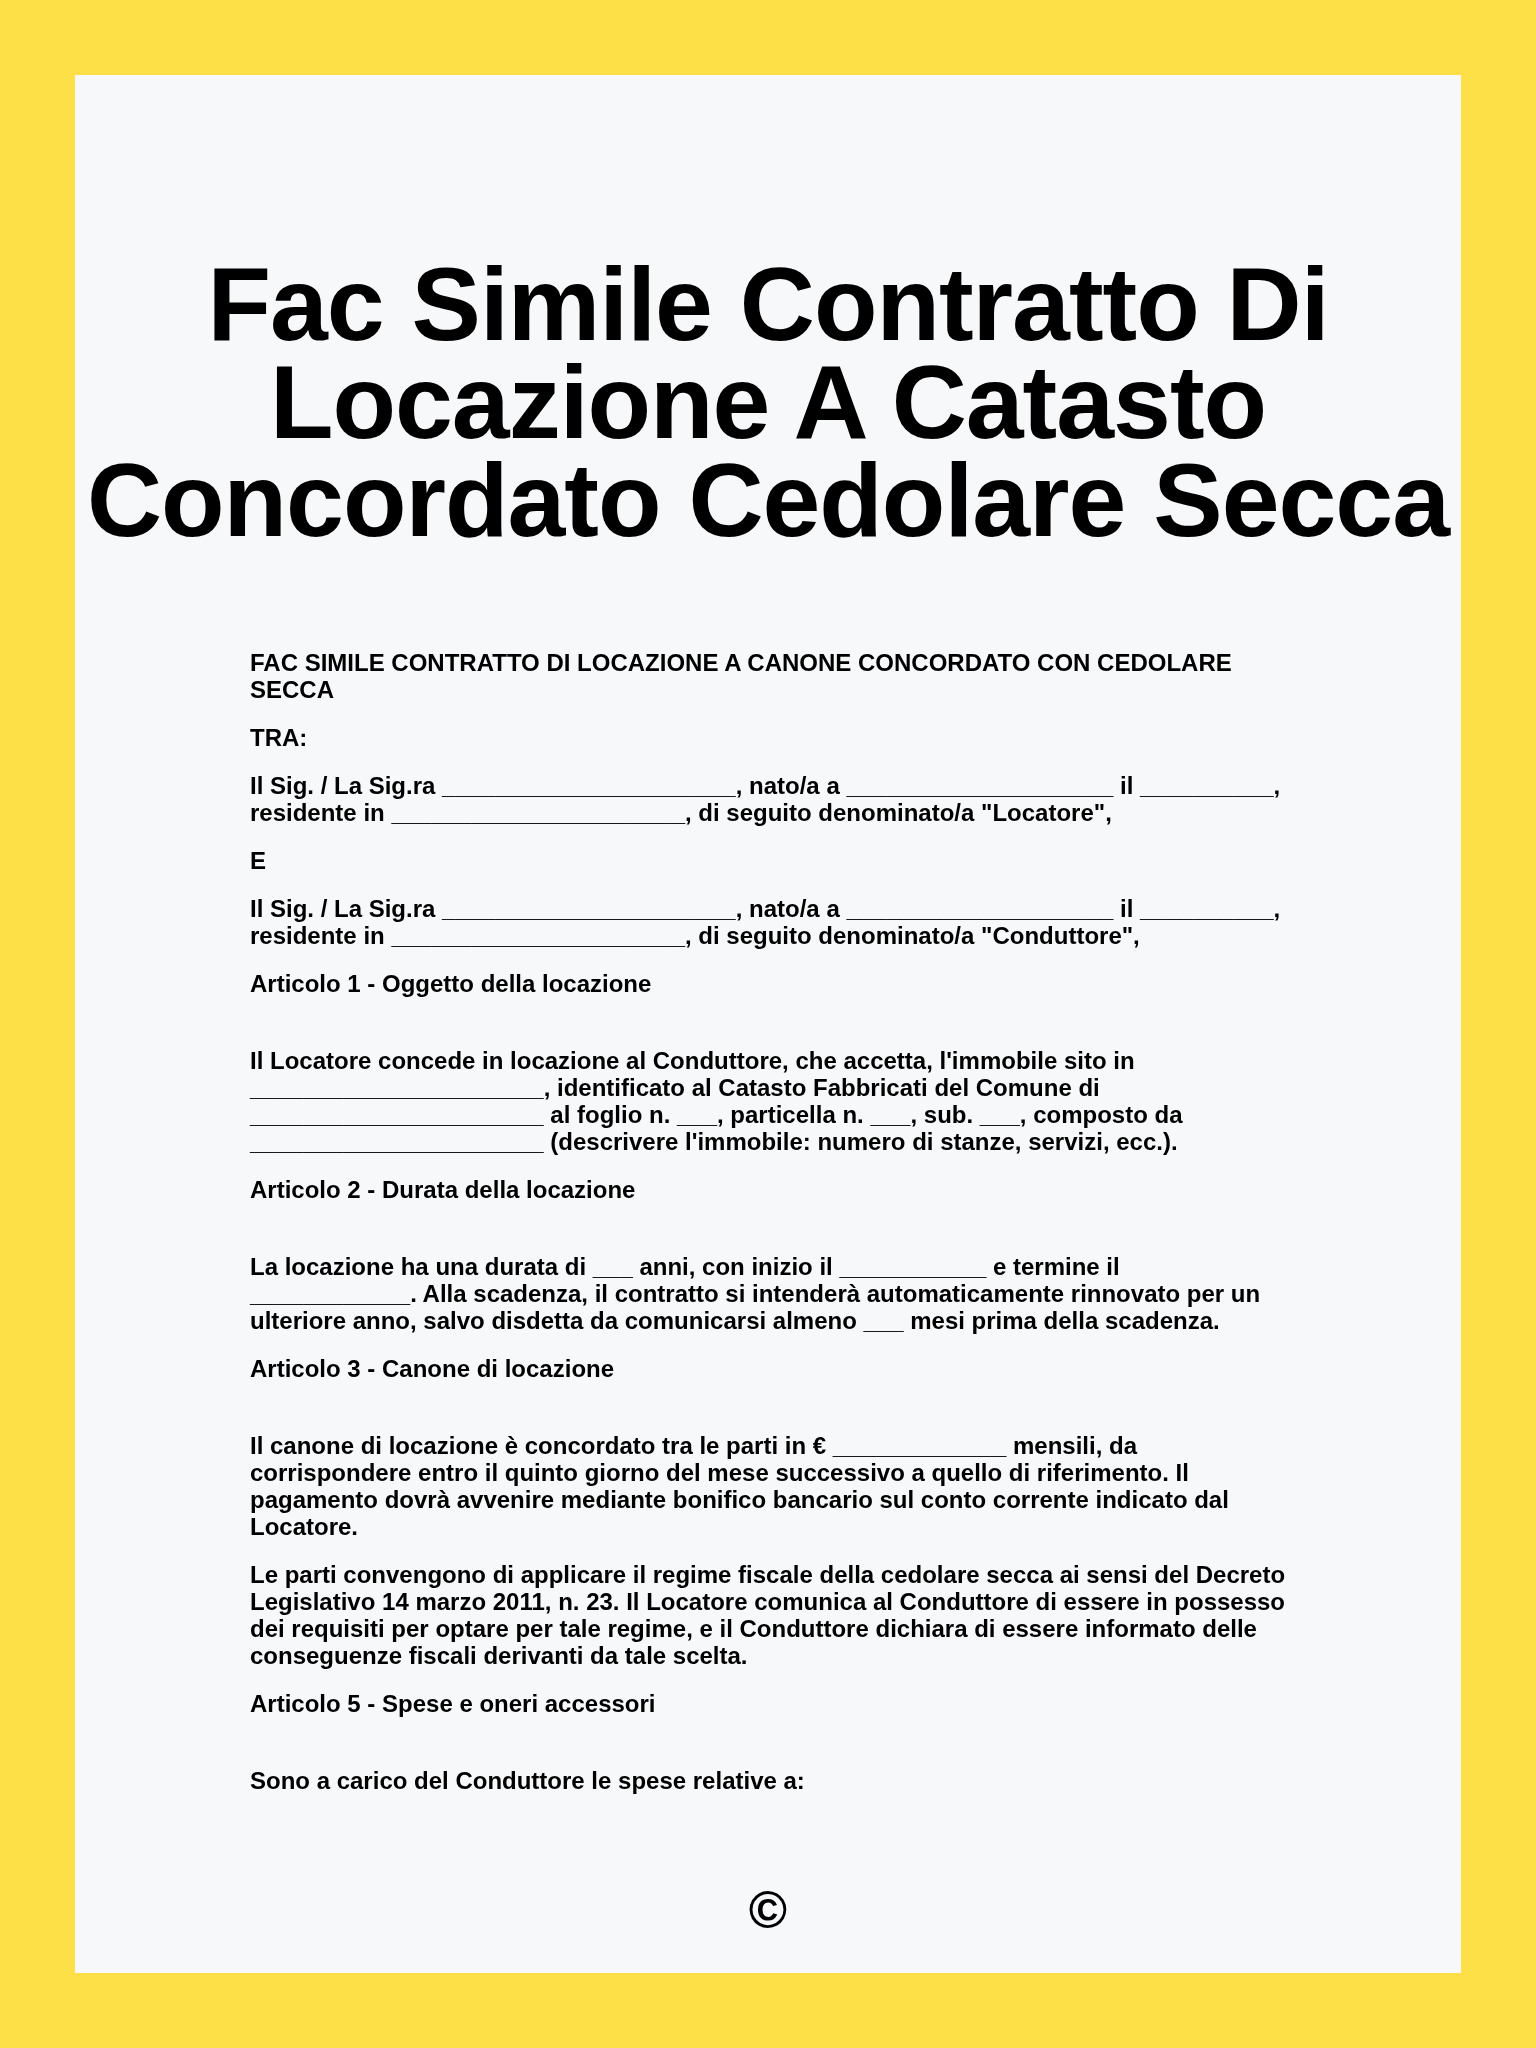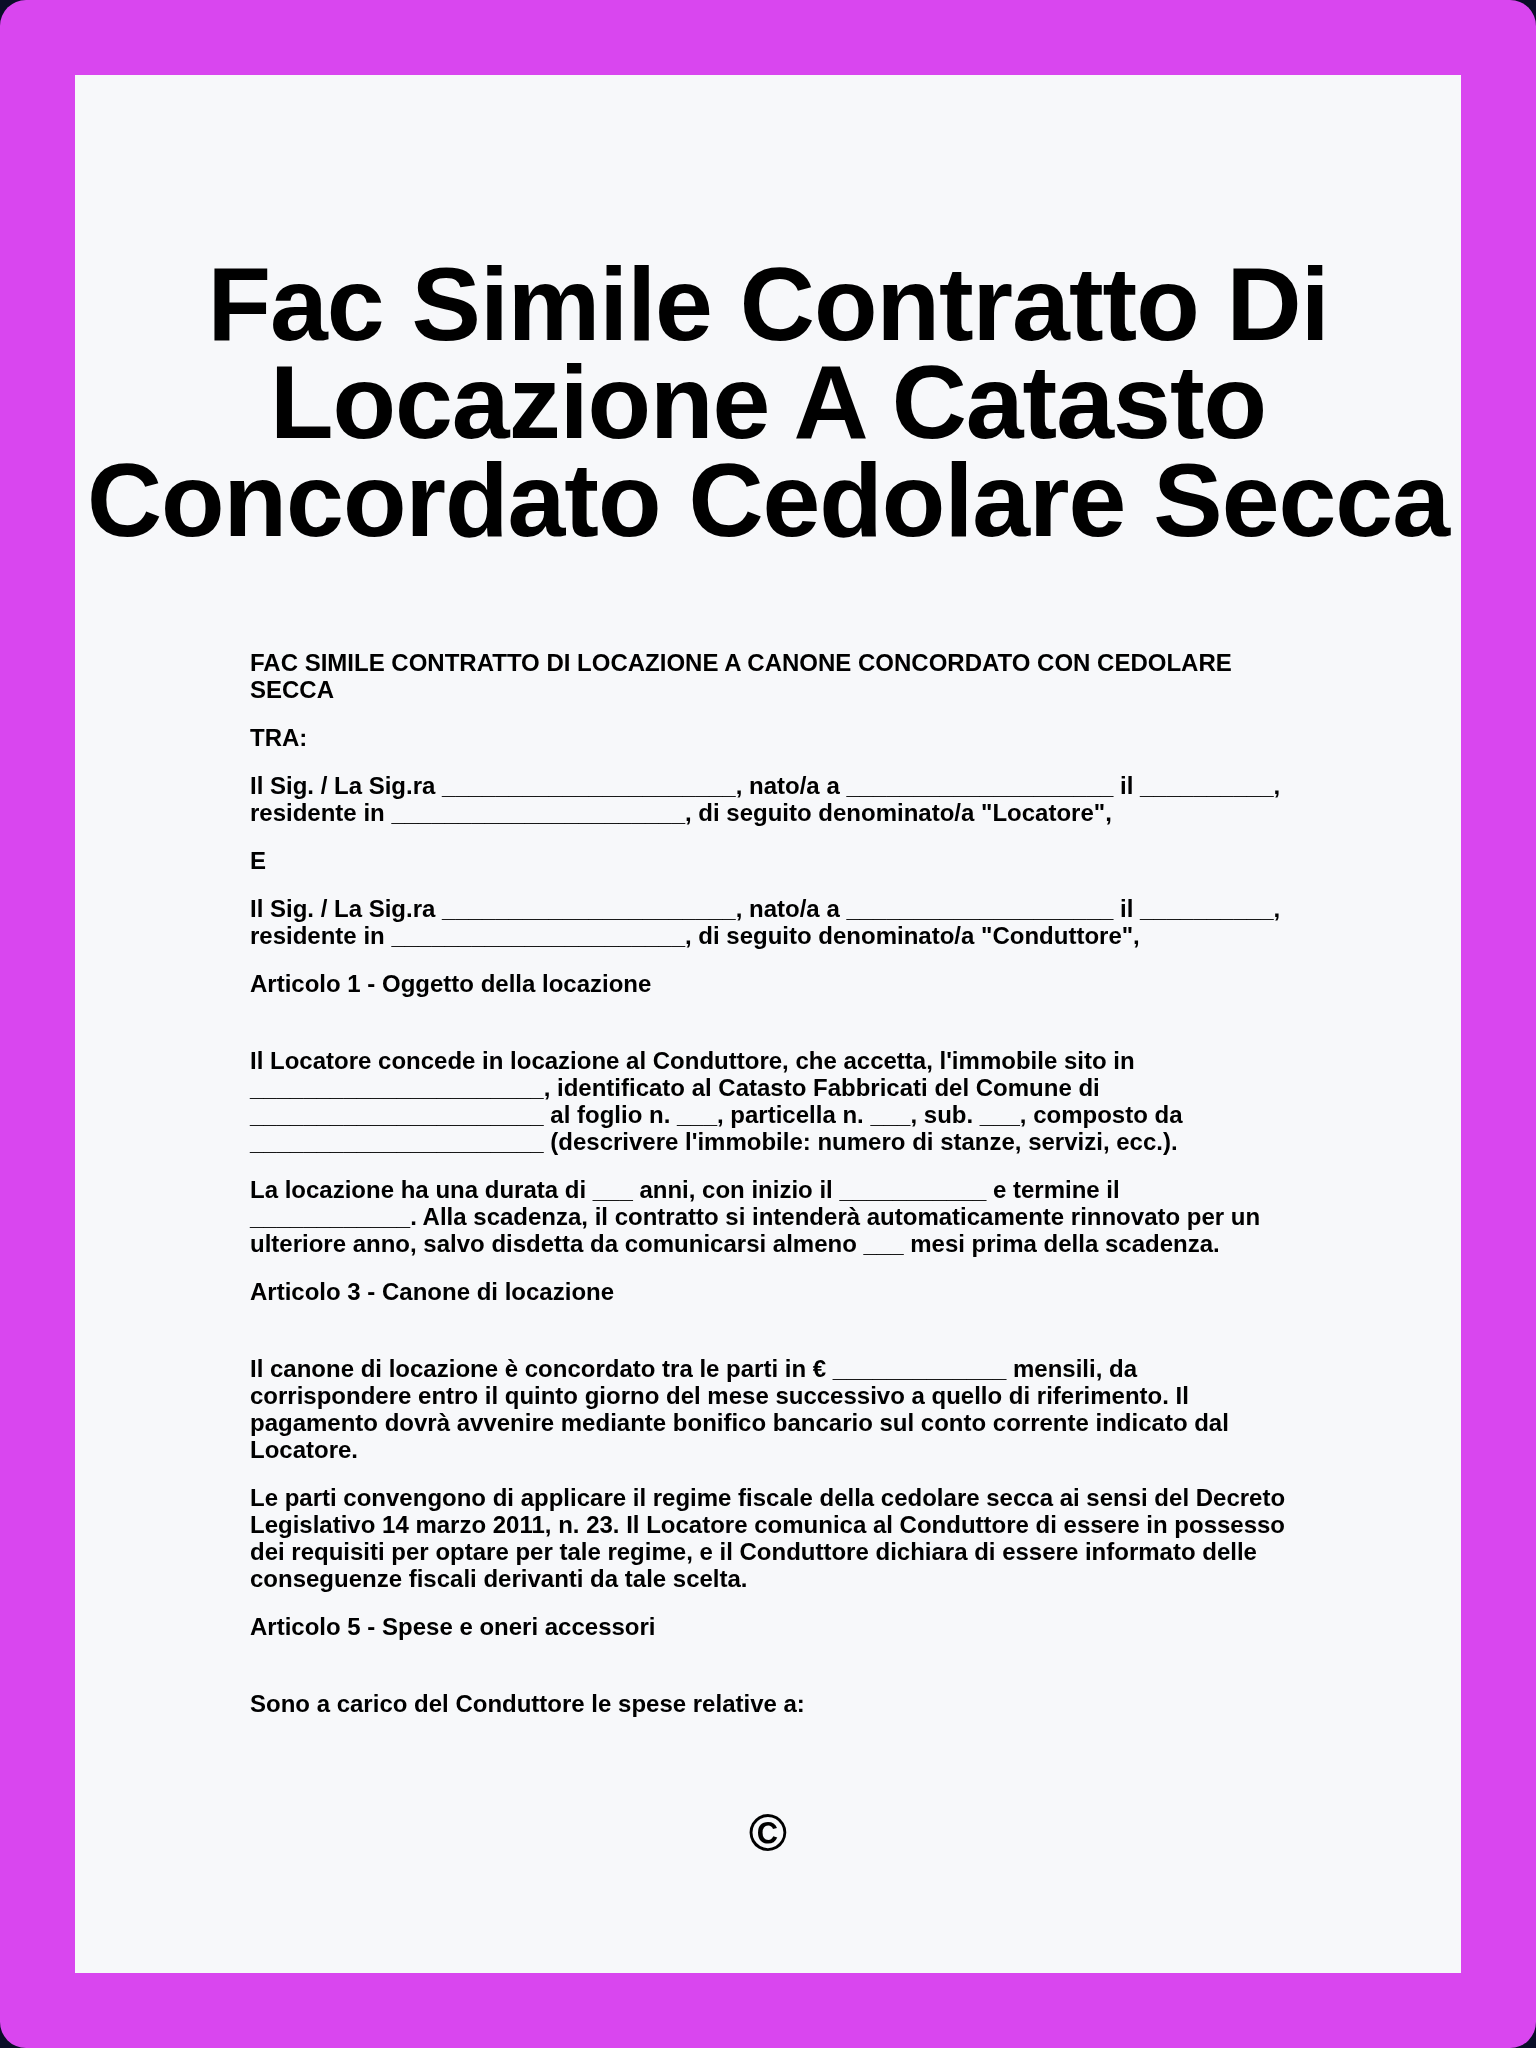--- a/index.html
+++ b/index.html
@@ -10,22 +10,21 @@
     width: 1536px;
     height: 2048px;
     background: #0a0e28;
     font-family: "Liberation Sans", sans-serif;
     overflow: hidden;
   }
   .frame {
     position: relative;
     width: 1536px;
     height: 2048px;
-    background: #d946ef;
-    border-radius: 26px;
+    background: #fde047;
   }
   .page {
     position: absolute;
     left: 75px;
     top: 75px;
     width: 1386px;
     height: 1898px;
     background: #f7f8fa;
     color: #000000;
     overflow: hidden;
@@ -81,20 +80,21 @@
     <div class="doc">
       <p class="block">FAC SIMILE CONTRATTO DI LOCAZIONE A CANONE CONCORDATO CON CEDOLARE SECCA</p>
       <p class="block">TRA:</p>
       <p class="block">Il Sig. / La Sig.ra ______________________, nato/a a ____________________ il __________, residente in ______________________, di seguito denominato/a "Locatore",</p>
       <p class="block">E</p>
       <p class="block">Il Sig. / La Sig.ra ______________________, nato/a a ____________________ il __________, residente in ______________________, di seguito denominato/a "Conduttore",</p>
 
       <p class="block article-heading">Articolo 1 - Oggetto della locazione</p>
       <p class="block">Il Locatore concede in locazione al Conduttore, che accetta, l'immobile sito in ______________________, identificato al Catasto Fabbricati del Comune di ______________________ al foglio n. ___, particella n. ___, sub. ___, composto da ______________________ (descrivere l'immobile: numero di stanze, servizi, ecc.).</p>
 
+      <p class="block article-heading">Articolo 2 - Durata della locazione</p>
       <p class="block">La locazione ha una durata di ___ anni, con inizio il ___________ e termine il ____________. Alla scadenza, il contratto si intenderà automaticamente rinnovato per un ulteriore anno, salvo disdetta da comunicarsi almeno ___ mesi prima della scadenza.</p>
 
       <p class="block article-heading">Articolo 3 - Canone di locazione</p>
       <p class="block">Il canone di locazione è concordato tra le parti in € _____________ mensili, da corrispondere entro il quinto giorno del mese successivo a quello di riferimento. Il pagamento dovrà avvenire mediante bonifico bancario sul conto corrente indicato dal Locatore.</p>
 
       <p class="block">Le parti convengono di applicare il regime fiscale della cedolare secca ai sensi del Decreto Legislativo 14 marzo 2011, n. 23. Il Locatore comunica al Conduttore di essere in possesso dei requisiti per optare per tale regime, e il Conduttore dichiara di essere informato delle conseguenze fiscali derivanti da tale scelta.</p>
 
       <p class="block article-heading">Articolo 5 - Spese e oneri accessori</p>
       <p class="block">Sono a carico del Conduttore le spese relative a:</p>
     </div>

